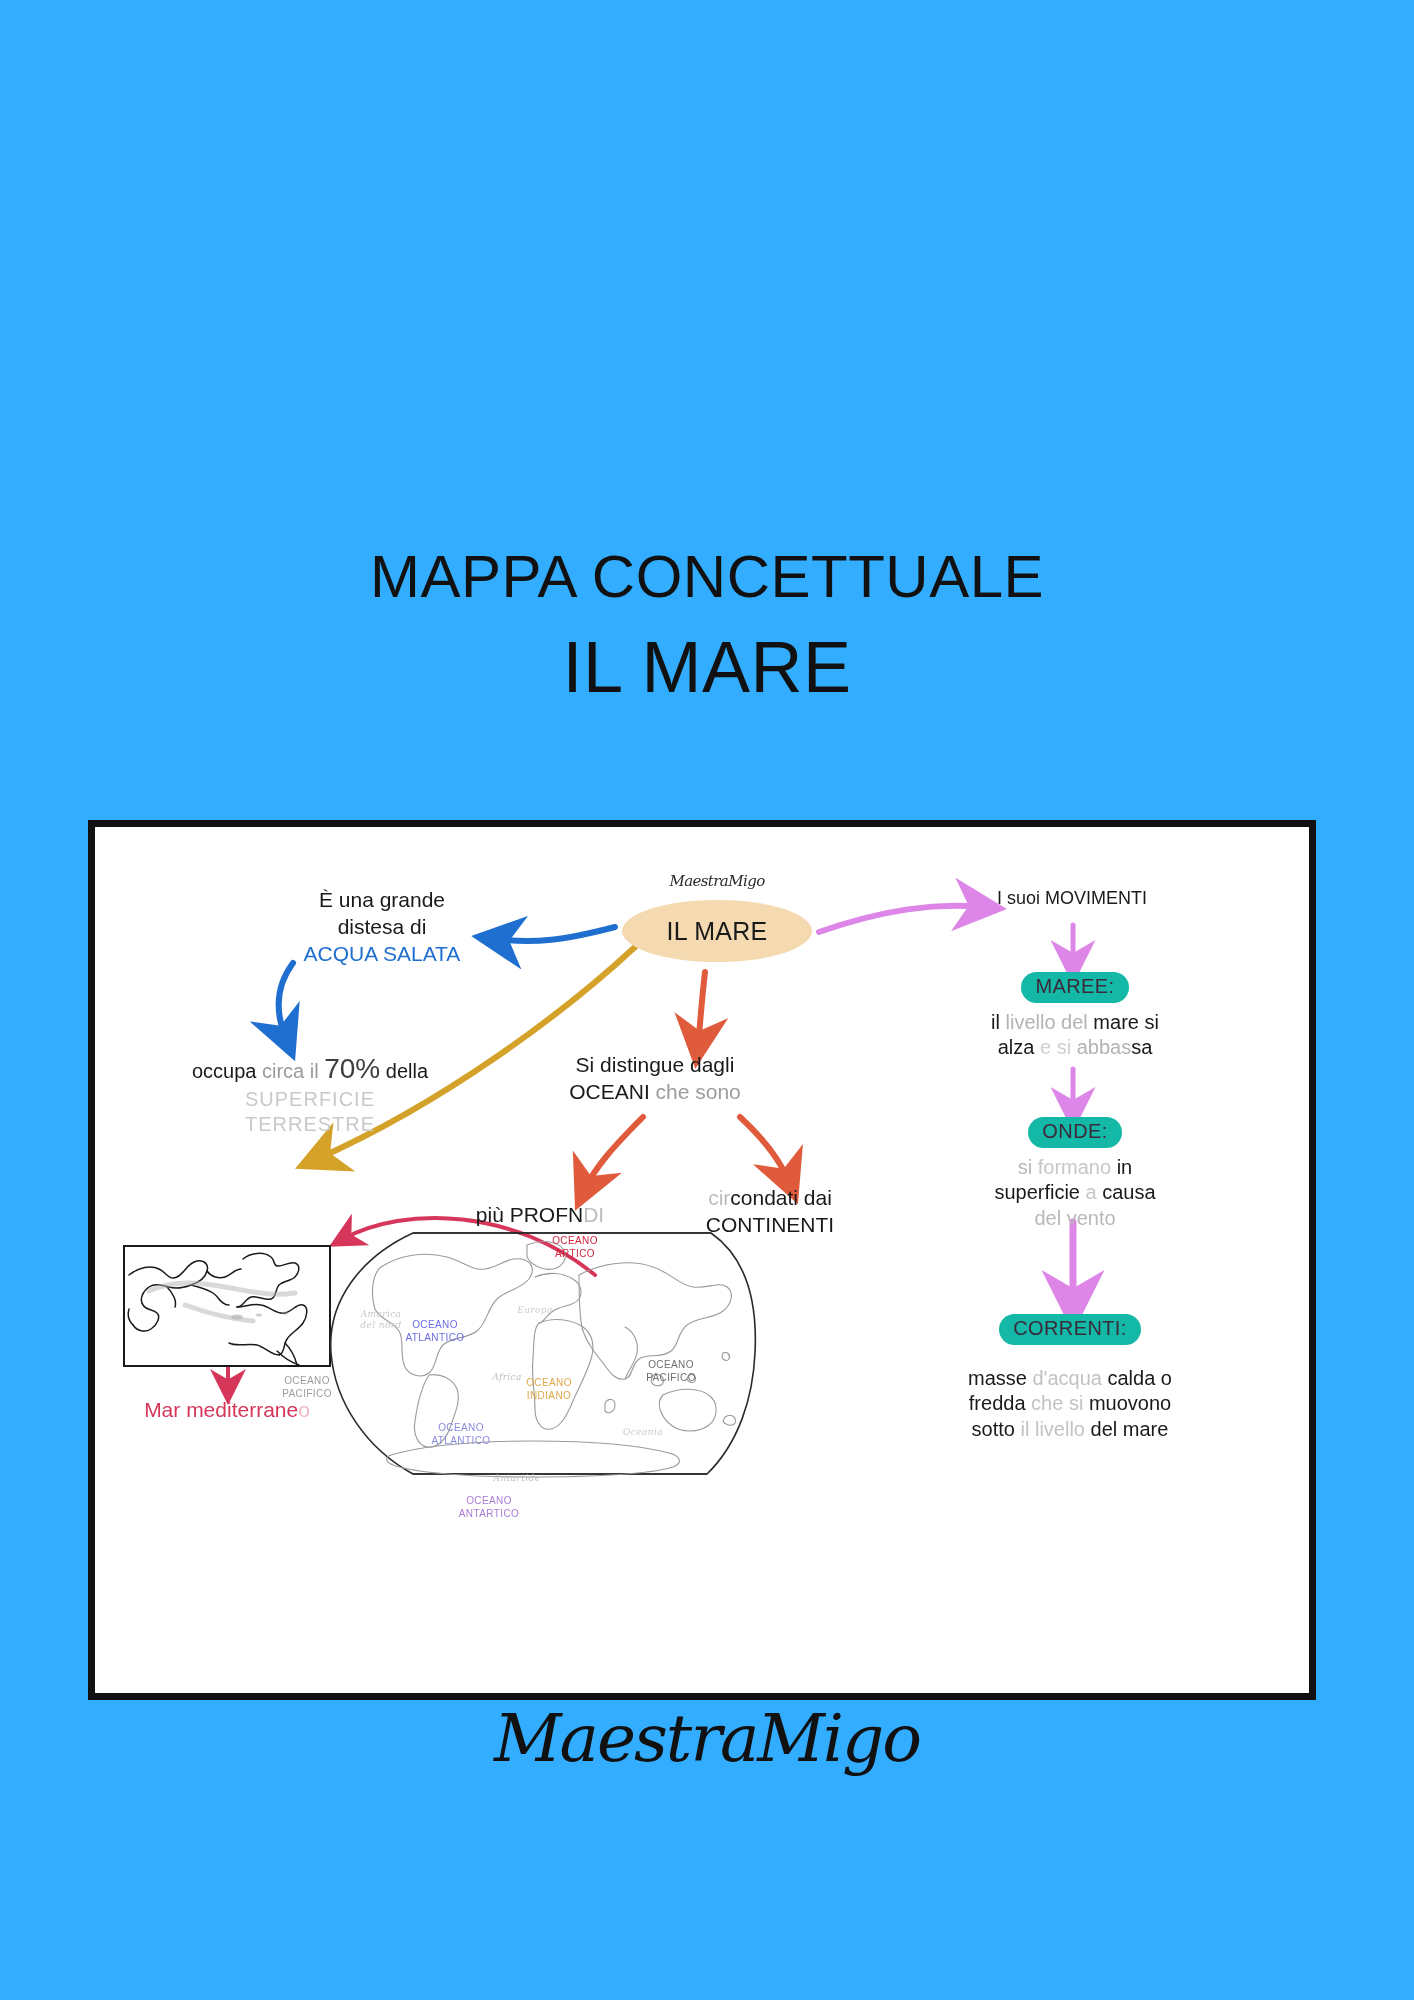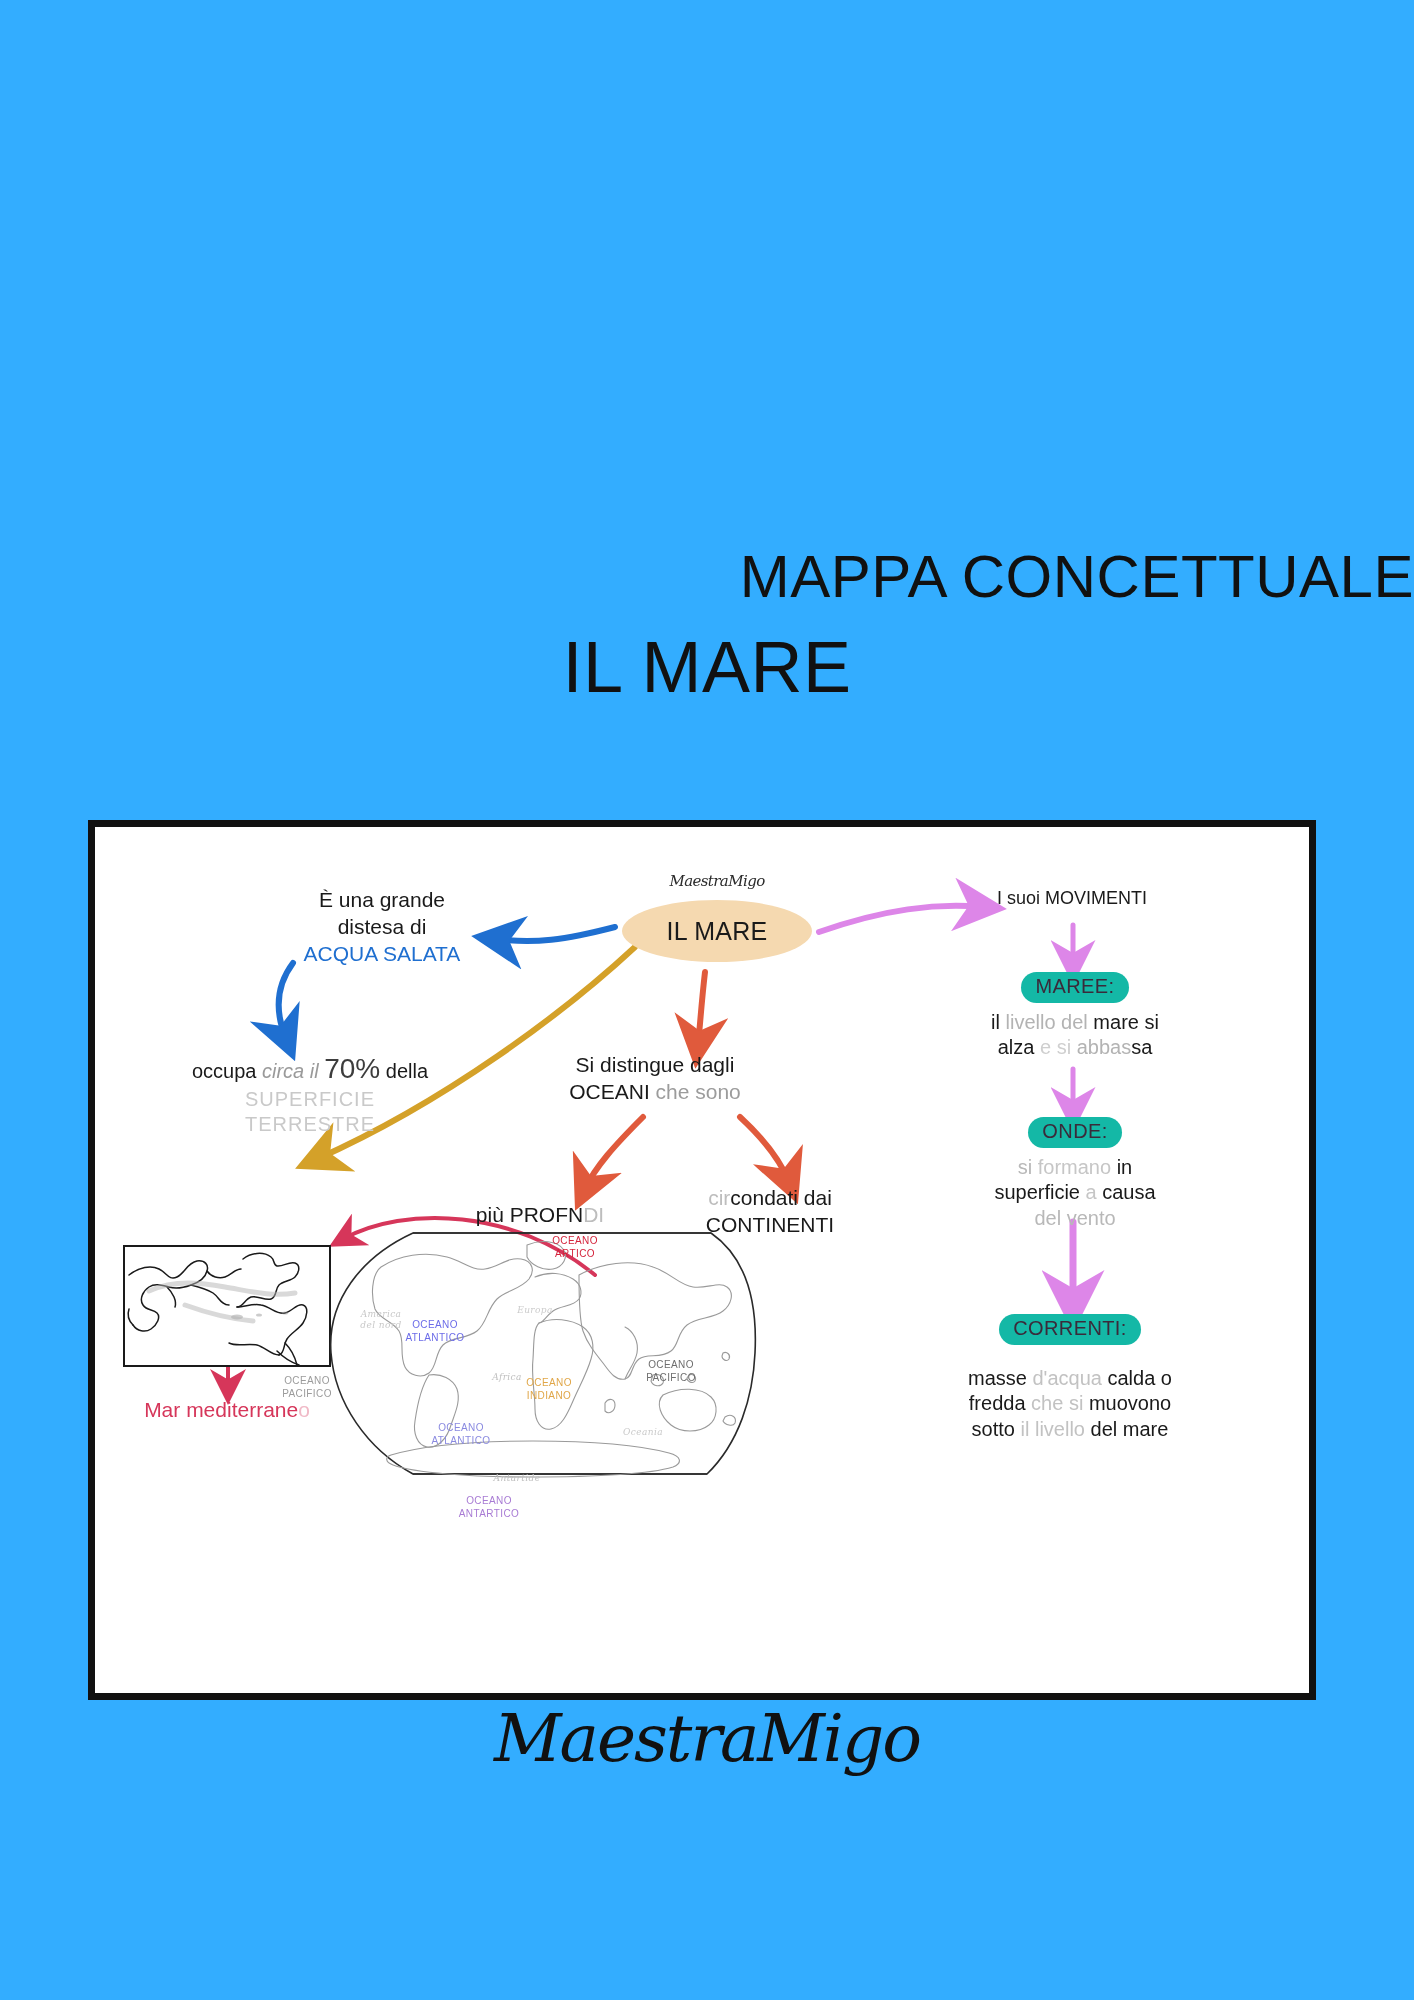--- a/index.html
+++ b/index.html
@@ -10,21 +10,20 @@
     font-family: "Liberation Sans", sans-serif;
     position: relative;
     overflow: hidden;
   }
 
   
   #title-block { position:absolute; left:0; top:545px; width:1414px; text-align:center; }
   #main-title {
     font-size: 60px; color:#111; letter-spacing: 0.5px; line-height:1.05;
     font-weight: 400;
-    text-align: right;
   }
   #sub-title {
     font-size: 72px; color:#111; letter-spacing:0.5px; margin-top:18px;
     font-weight: 400;
   }
 
   
   #board {
     position:absolute; left:88px; top:820px; width:1228px; height:880px;
     background:#fff; border:7px solid #111;
@@ -44,21 +43,21 @@
   #central-watermark {
     position:absolute; left:527px; top:45px; width:190px; text-align:center;
     font-family:"DejaVu Serif", serif; font-style:italic; font-size:15px; color:#2b2b2b;
     letter-spacing:-0.6px;
   }
 
   
   #node-grande { left:172px; top:60px; width:230px; font-size:21px; }
   #node-acqua { color:#1F6FD0; font-size:21px; }
   #node-occupa { left:50px; top:224px; width:330px; font-size:20px; }
-  #node-occupa .fade1 { color:#9a9a9a;font-style:italic; }
+  #node-occupa .fade1 { color:#9a9a9a; }
   #node-occupa .big { font-size:28px; color:#3d3d3d; }
   #node-occupa .line2 { color:#c9c9c9; letter-spacing:1px; }
 
   
   #node-distingue { left:420px; top:225px; width:280px; font-size:21px; }
   #node-distingue .fade { color:#9c9c9c; }
   #node-profondi { left:325px; top:375px; width:240px; font-size:21px; }
   #node-profondi .fade { color:#bdbdbd; }
   #node-continenti { left:560px; top:358px; width:230px; font-size:21px; }
   #node-continenti .fade { color:#bdbdbd; }

